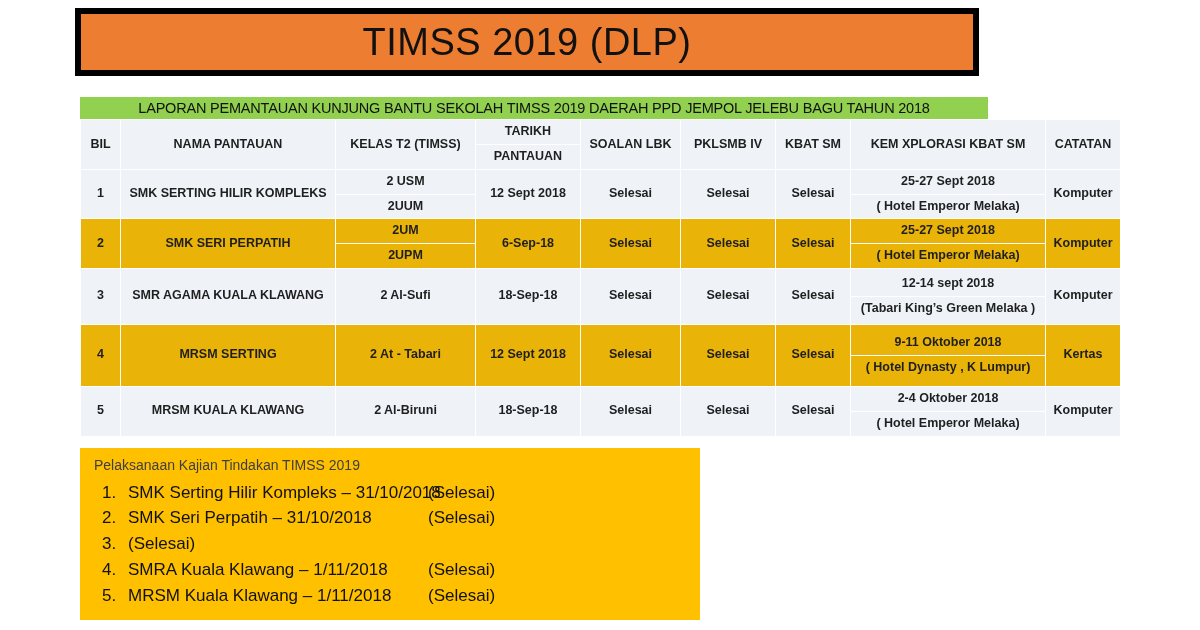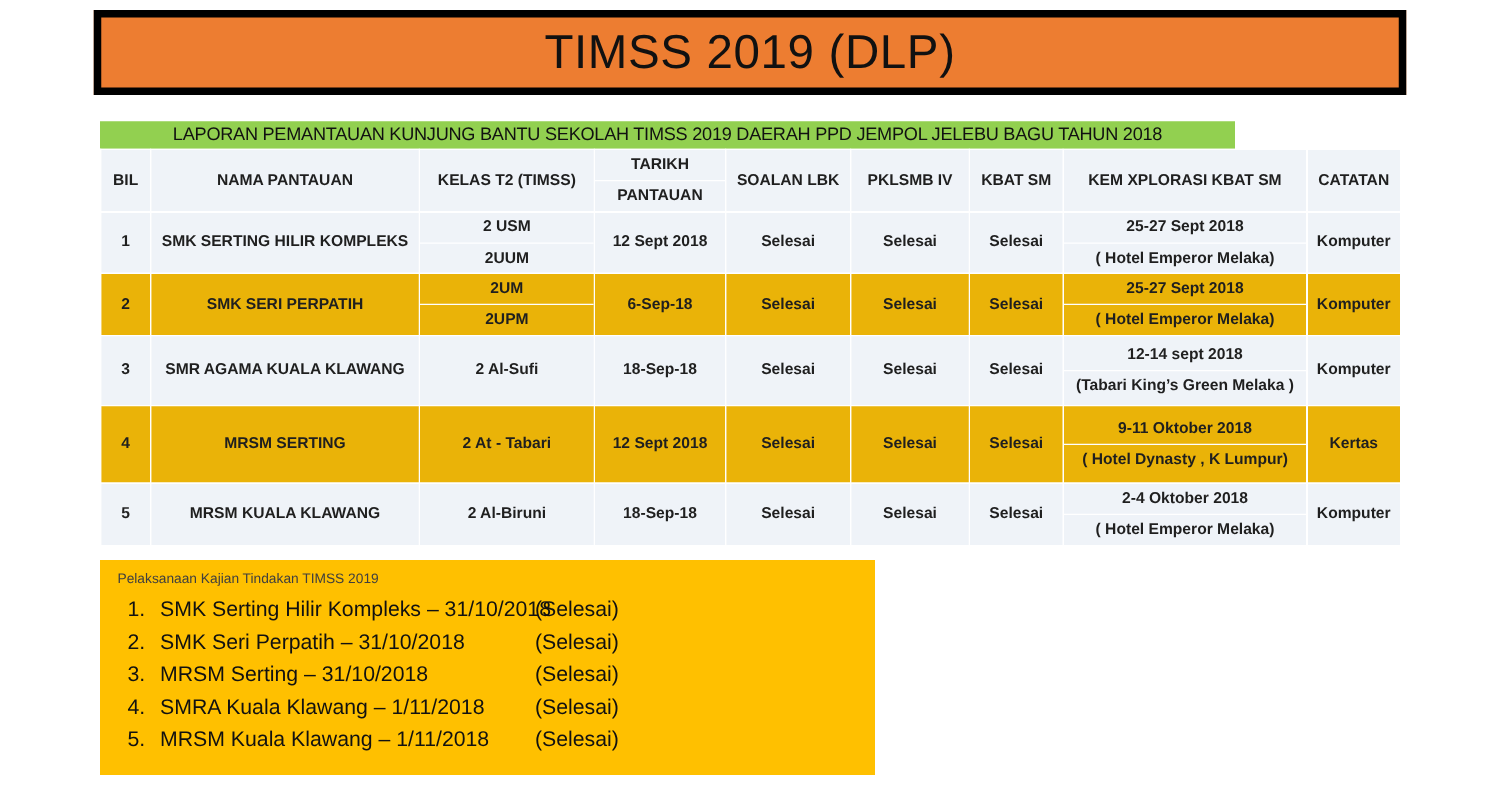--- a/index.html
+++ b/index.html
@@ -19,21 +19,21 @@
     position: relative;
     width: 1200px;
     height: 630px;
   }
 
   
   .title-banner-outer {
     position: absolute;
     left: 75px;
     top: 8px;
-    width: 1050px;
+    width: 904px;
     height: 68px;
     background: #ED7D31;
     border: 6px solid #000000;
     box-sizing: border-box;
     display: flex;
     align-items: center;
     justify-content: center;
   }
   .title-text {
     font-size: 38px;
@@ -116,21 +116,21 @@
     position: absolute;
     left: 80px;
     top: 448px;
     width: 620px;
     height: 172px;
     background: #FFC000;
     box-sizing: border-box;
     padding: 8px 0 0 14px;
   }
   .yellow-heading {
-    font-size: 11px;
+    font-size: 14px;
     color: #3f3f3f;
     margin: 0 0 4px 0;
     line-height: 1.4;
   }
   .yellow-list {
     margin: 0;
     padding: 0;
     list-style: none;
   }
   .yellow-list li {
@@ -291,21 +291,20 @@
         <span class="li-text">SMK Serting Hilir Kompleks – 31/10/2018</span>
         <span class="li-status">(Selesai)</span>
       </li>
       <li>
         <span class="li-num">2.</span>
         <span class="li-text">SMK Seri Perpatih – 31/10/2018</span>
         <span class="li-status">(Selesai)</span>
       </li>
       <li>
         <span class="li-num">3.</span>
-        <span class="li-text">MRSM Serting – 31/10/2018</span>
         <span class="li-status">(Selesai)</span>
       </li>
       <li>
         <span class="li-num">4.</span>
         <span class="li-text">SMRA Kuala Klawang – 1/11/2018</span>
         <span class="li-status">(Selesai)</span>
       </li>
       <li>
         <span class="li-num">5.</span>
         <span class="li-text">MRSM Kuala Klawang – 1/11/2018</span>

